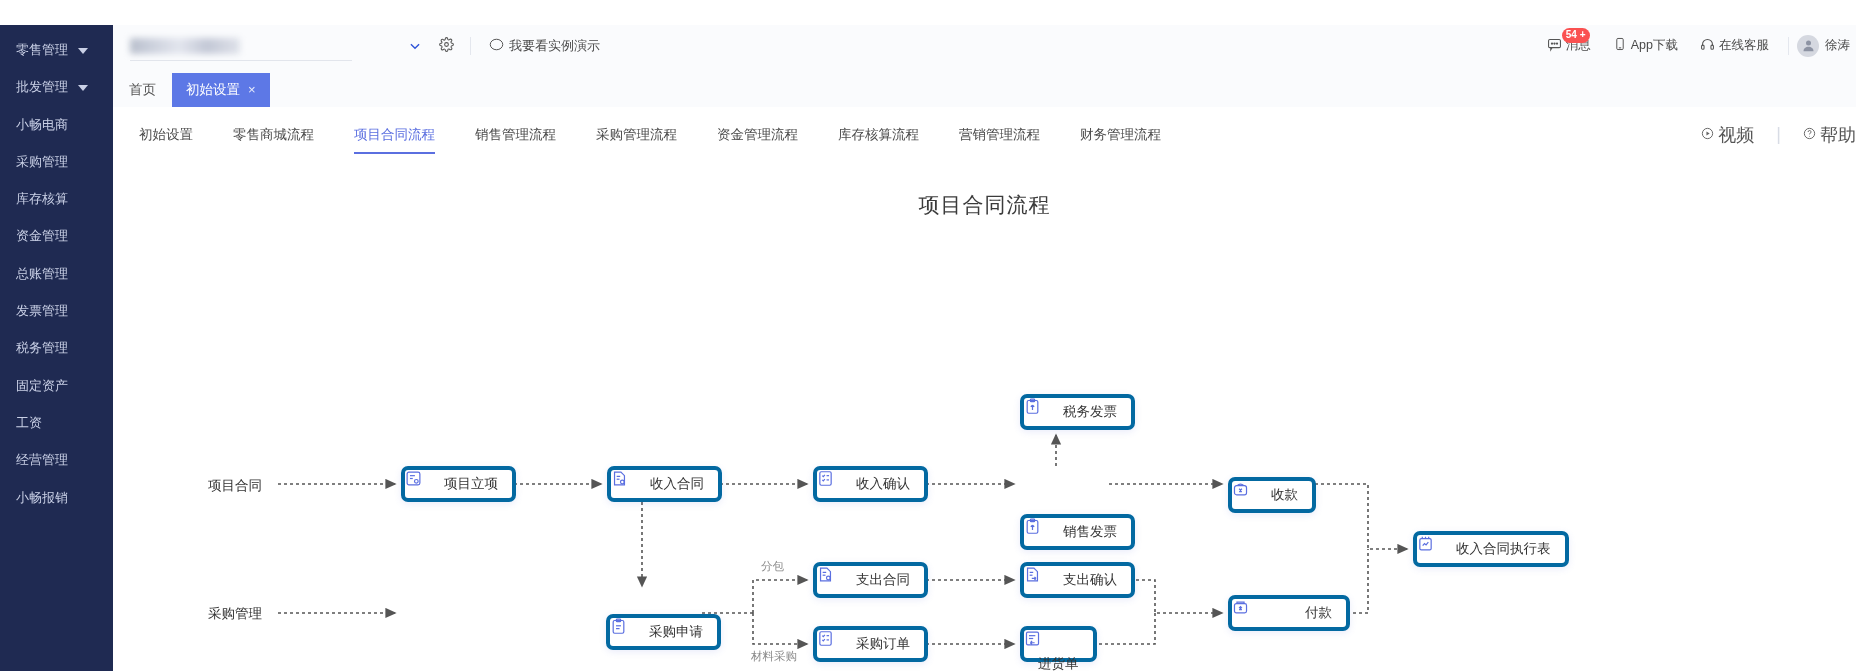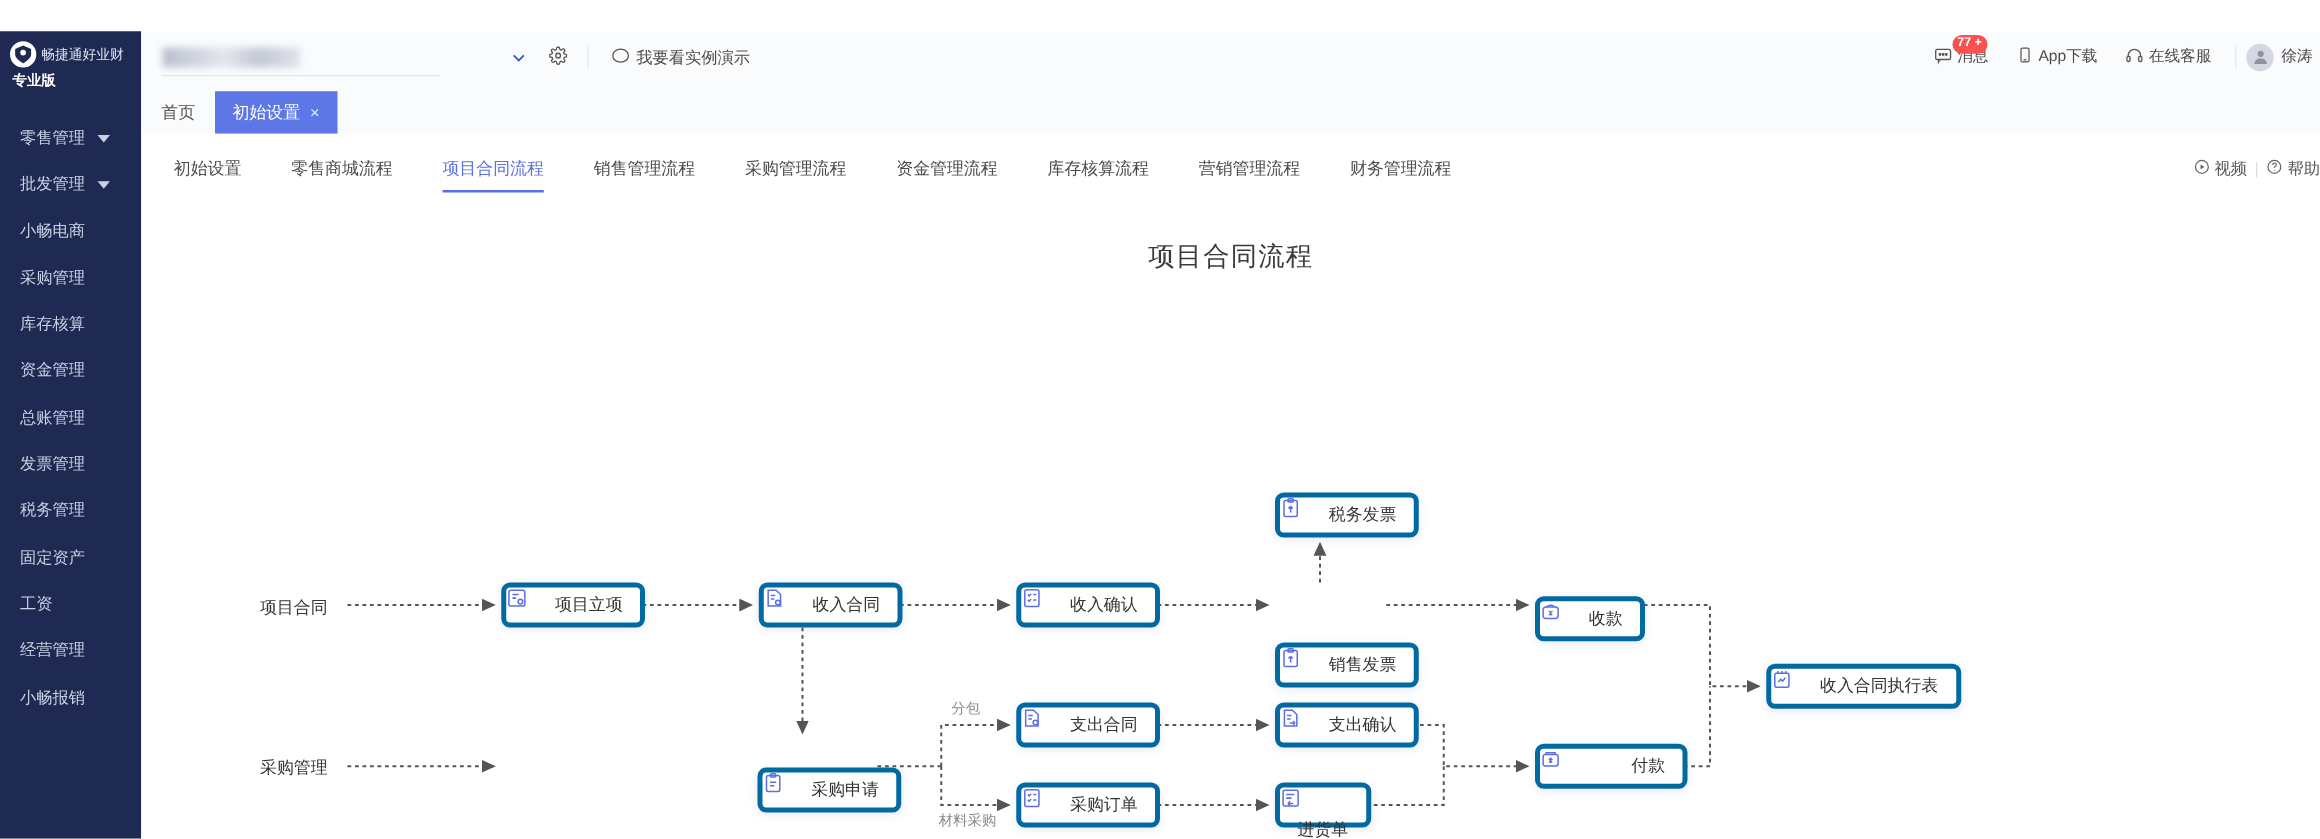--- a/index.html
+++ b/index.html
@@ -119,22 +119,22 @@
   }
   .subtab {
     font-size:13.5px; color:#4b4b4b; margin-right:40px; cursor:pointer;
     position:relative; height:55px; line-height:55px; white-space:nowrap;
   }
   .subtab.active { color:#5b6fe0; }
   .subtab.active::after {
     content:""; position:absolute; left:0; right:0; bottom:8px; height:2px; background:#5b6fe0;
   }
   .subtab-right {
-    margin-left:auto; display:flex; align-items:center; gap:6px;
-    padding-right:0px; font-size:13px; color:#555; white-space:nowrap;
+    margin-left:auto; display:flex; align-items:center; gap:22px;
+    padding-right:0px; font-size:18px; color:#555; white-space:nowrap;
   }
   .sr-btn { display:flex; align-items:center; gap:4px; cursor:pointer; }
   .sr-sep { color:#d8dce5; }
 
   .page-title {
     text-align:center; font-size:21px; color:#3b3b3b; margin-top:29px;
     letter-spacing:1px;
   }
 
   
@@ -156,32 +156,20 @@
   }
 </style>
 </head>
 <body>
 
 <div class="app">
 
   <div class="top-strip"></div>
 
   <aside class="sidebar">
-    <div class="logo-wrap">
-      <div class="logo-row">
-        <span class="logo-mark">
-          <svg width="17" height="17" viewBox="0 0 24 24">
-            <path d="M3 6 L12 2 L21 6 L21 12 C21 17 12 22 12 22 C12 22 3 17 3 12 Z" fill="#1f2a52"></path>
-            <circle cx="12" cy="10" r="3.2" fill="#ffffff"></circle>
-          </svg>
-        </span>
-        <span class="logo-text">畅捷通好业财</span>
-      </div>
-      <div class="logo-sub">专业版</div>
-    </div>
 
     <nav class="nav">
       <div class="nav-item">
         <span>零售管理</span><span class="caret"></span>
       </div>
       <div class="nav-item">
         <span>批发管理</span><span class="caret"></span>
       </div>
       <div class="nav-item"><span>小畅电商</span></div>
       <div class="nav-item"><span>采购管理</span></div>
@@ -228,21 +216,21 @@
         <span>
           <svg width="15" height="15" viewBox="0 0 24 24" fill="none" stroke="#555" stroke-width="1.7">
             <rect x="2.5" y="4" width="19" height="13" rx="2"></rect>
             <circle cx="8" cy="10.5" r="1" fill="#555"></circle>
               <circle cx="12" cy="10.5" r="1" fill="#555"></circle>
               <circle cx="16" cy="10.5" r="1" fill="#555"></circle>
             <path d="M8 17l-2 3.5V17"></path>
           </svg>
         </span>
         <span>消息</span>
-        <span class="badge">77 +</span>
+        <span class="badge">54 +</span>
       </div>
       <div class="hdr-btn">
         <span>
           <svg width="14" height="14" viewBox="0 0 24 24" fill="none" stroke="#555" stroke-width="1.7">
             <rect x="6.5" y="2.5" width="11" height="19" rx="2"></rect>
               <line x1="10" y1="18.6" x2="14" y2="18.6"></line>
           </svg>
         </span>
         <span>App下载</span>
       </div>

